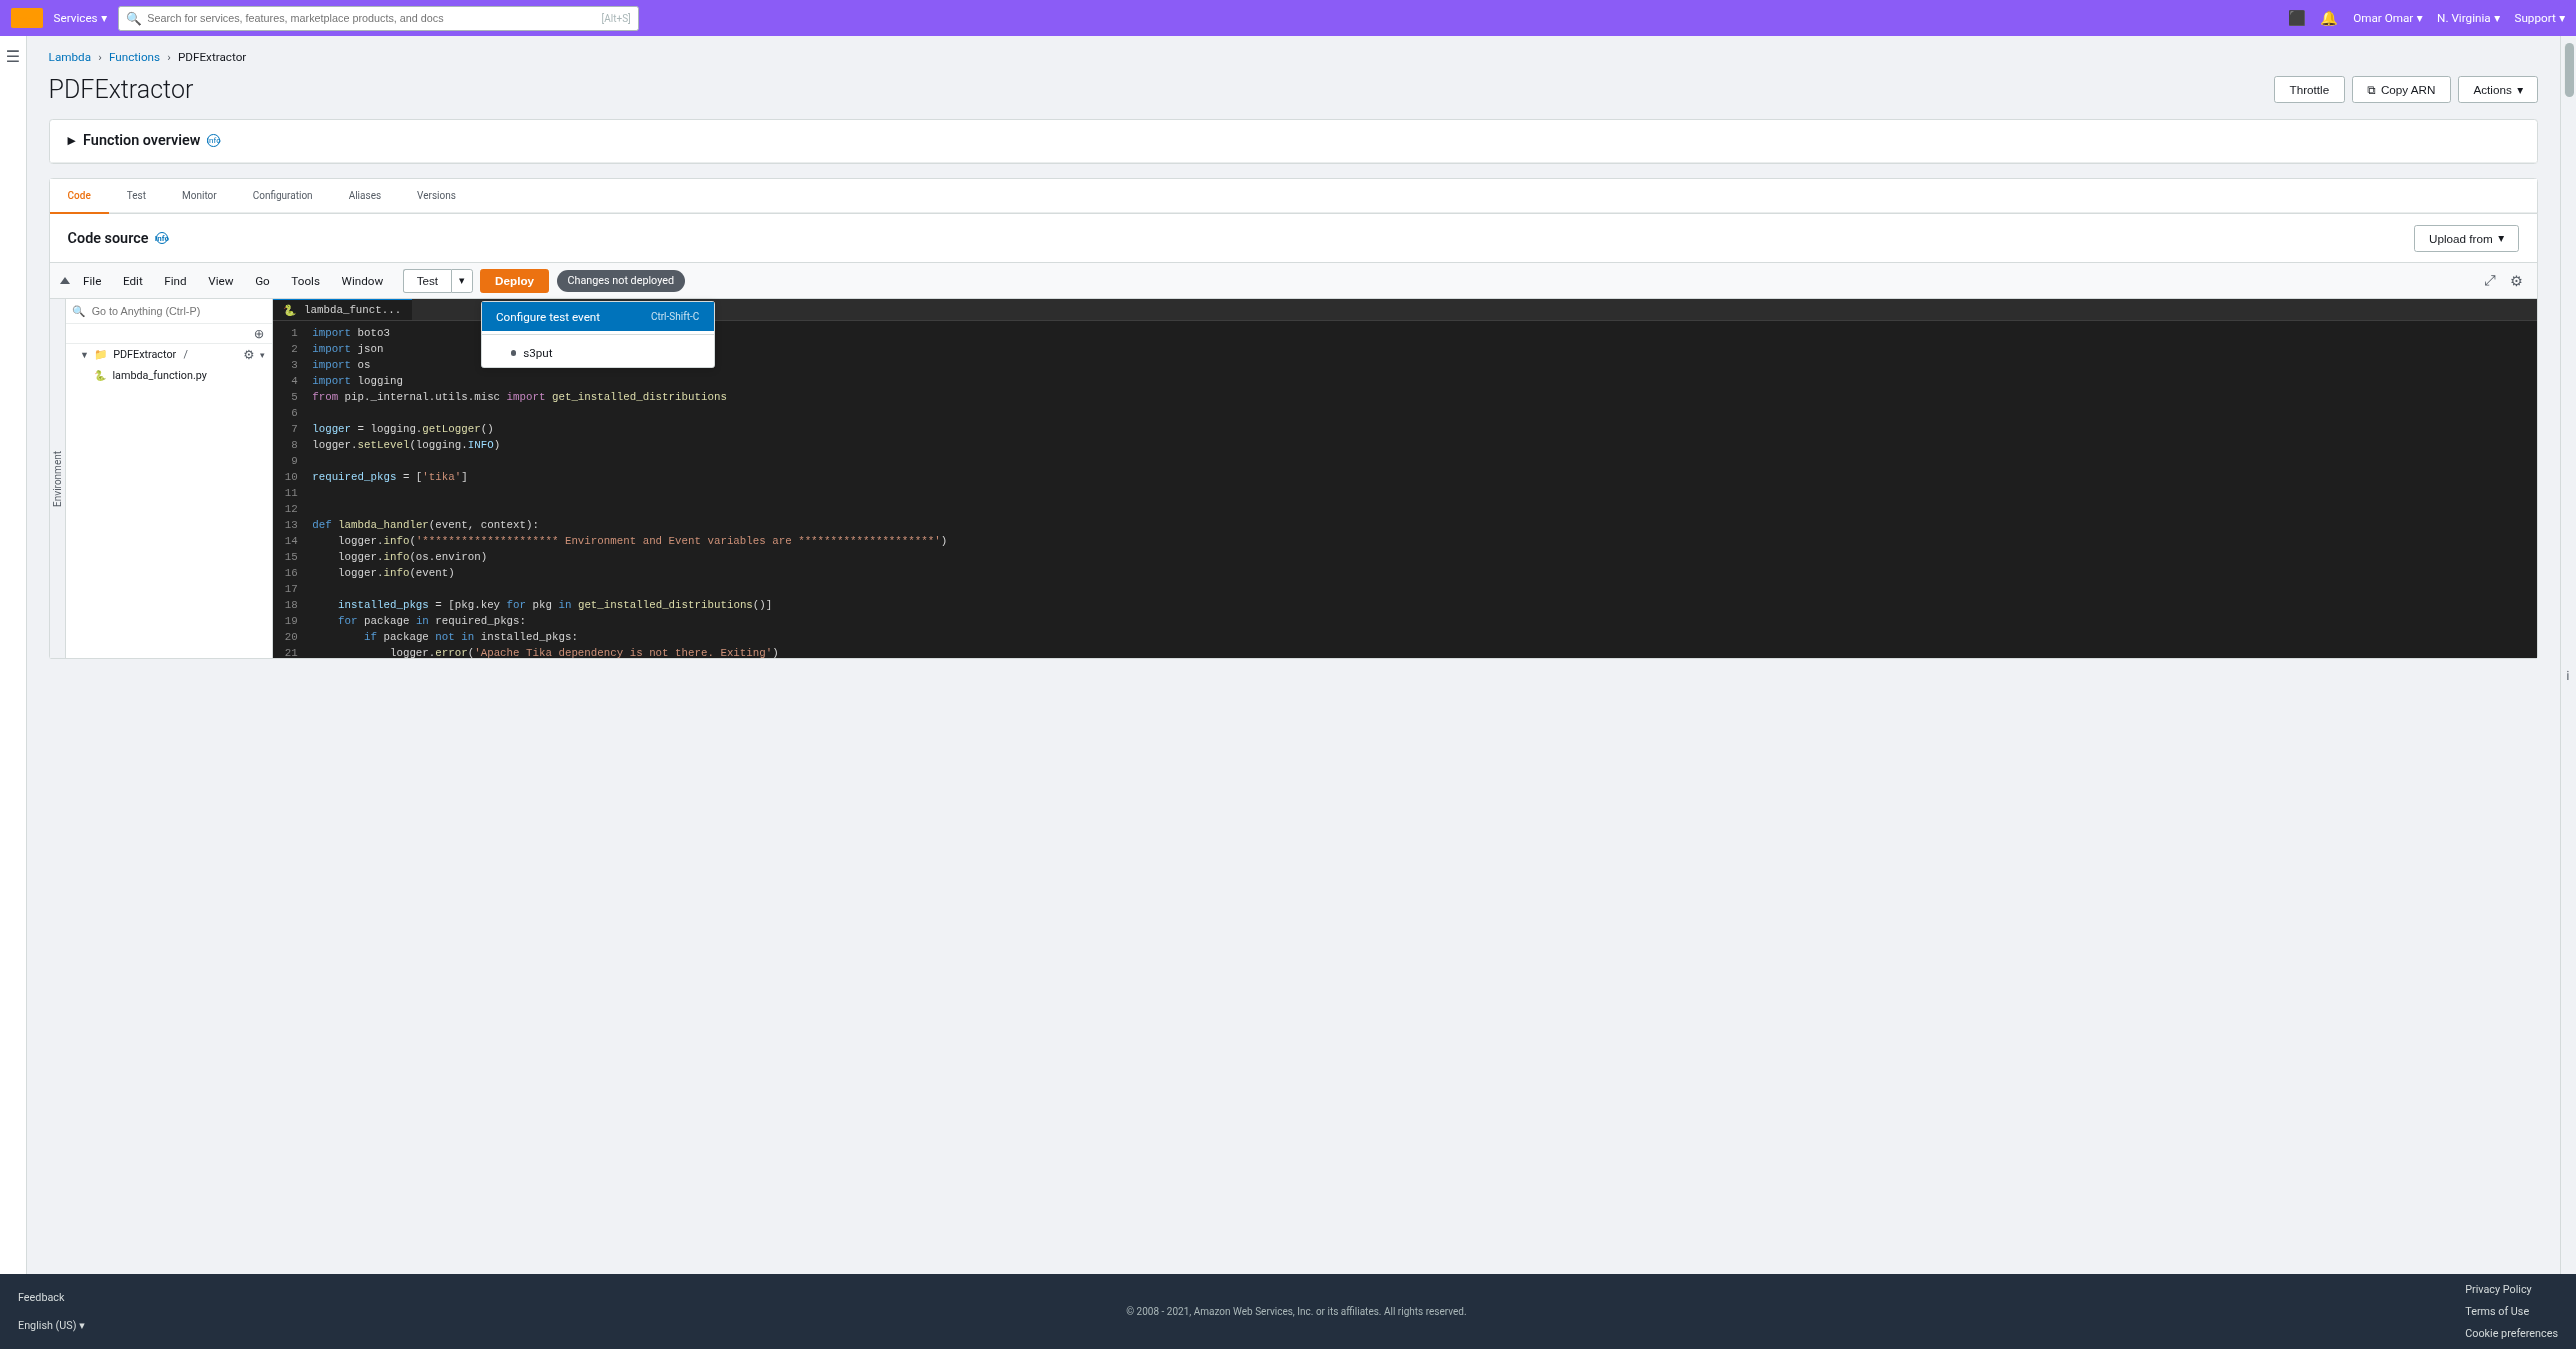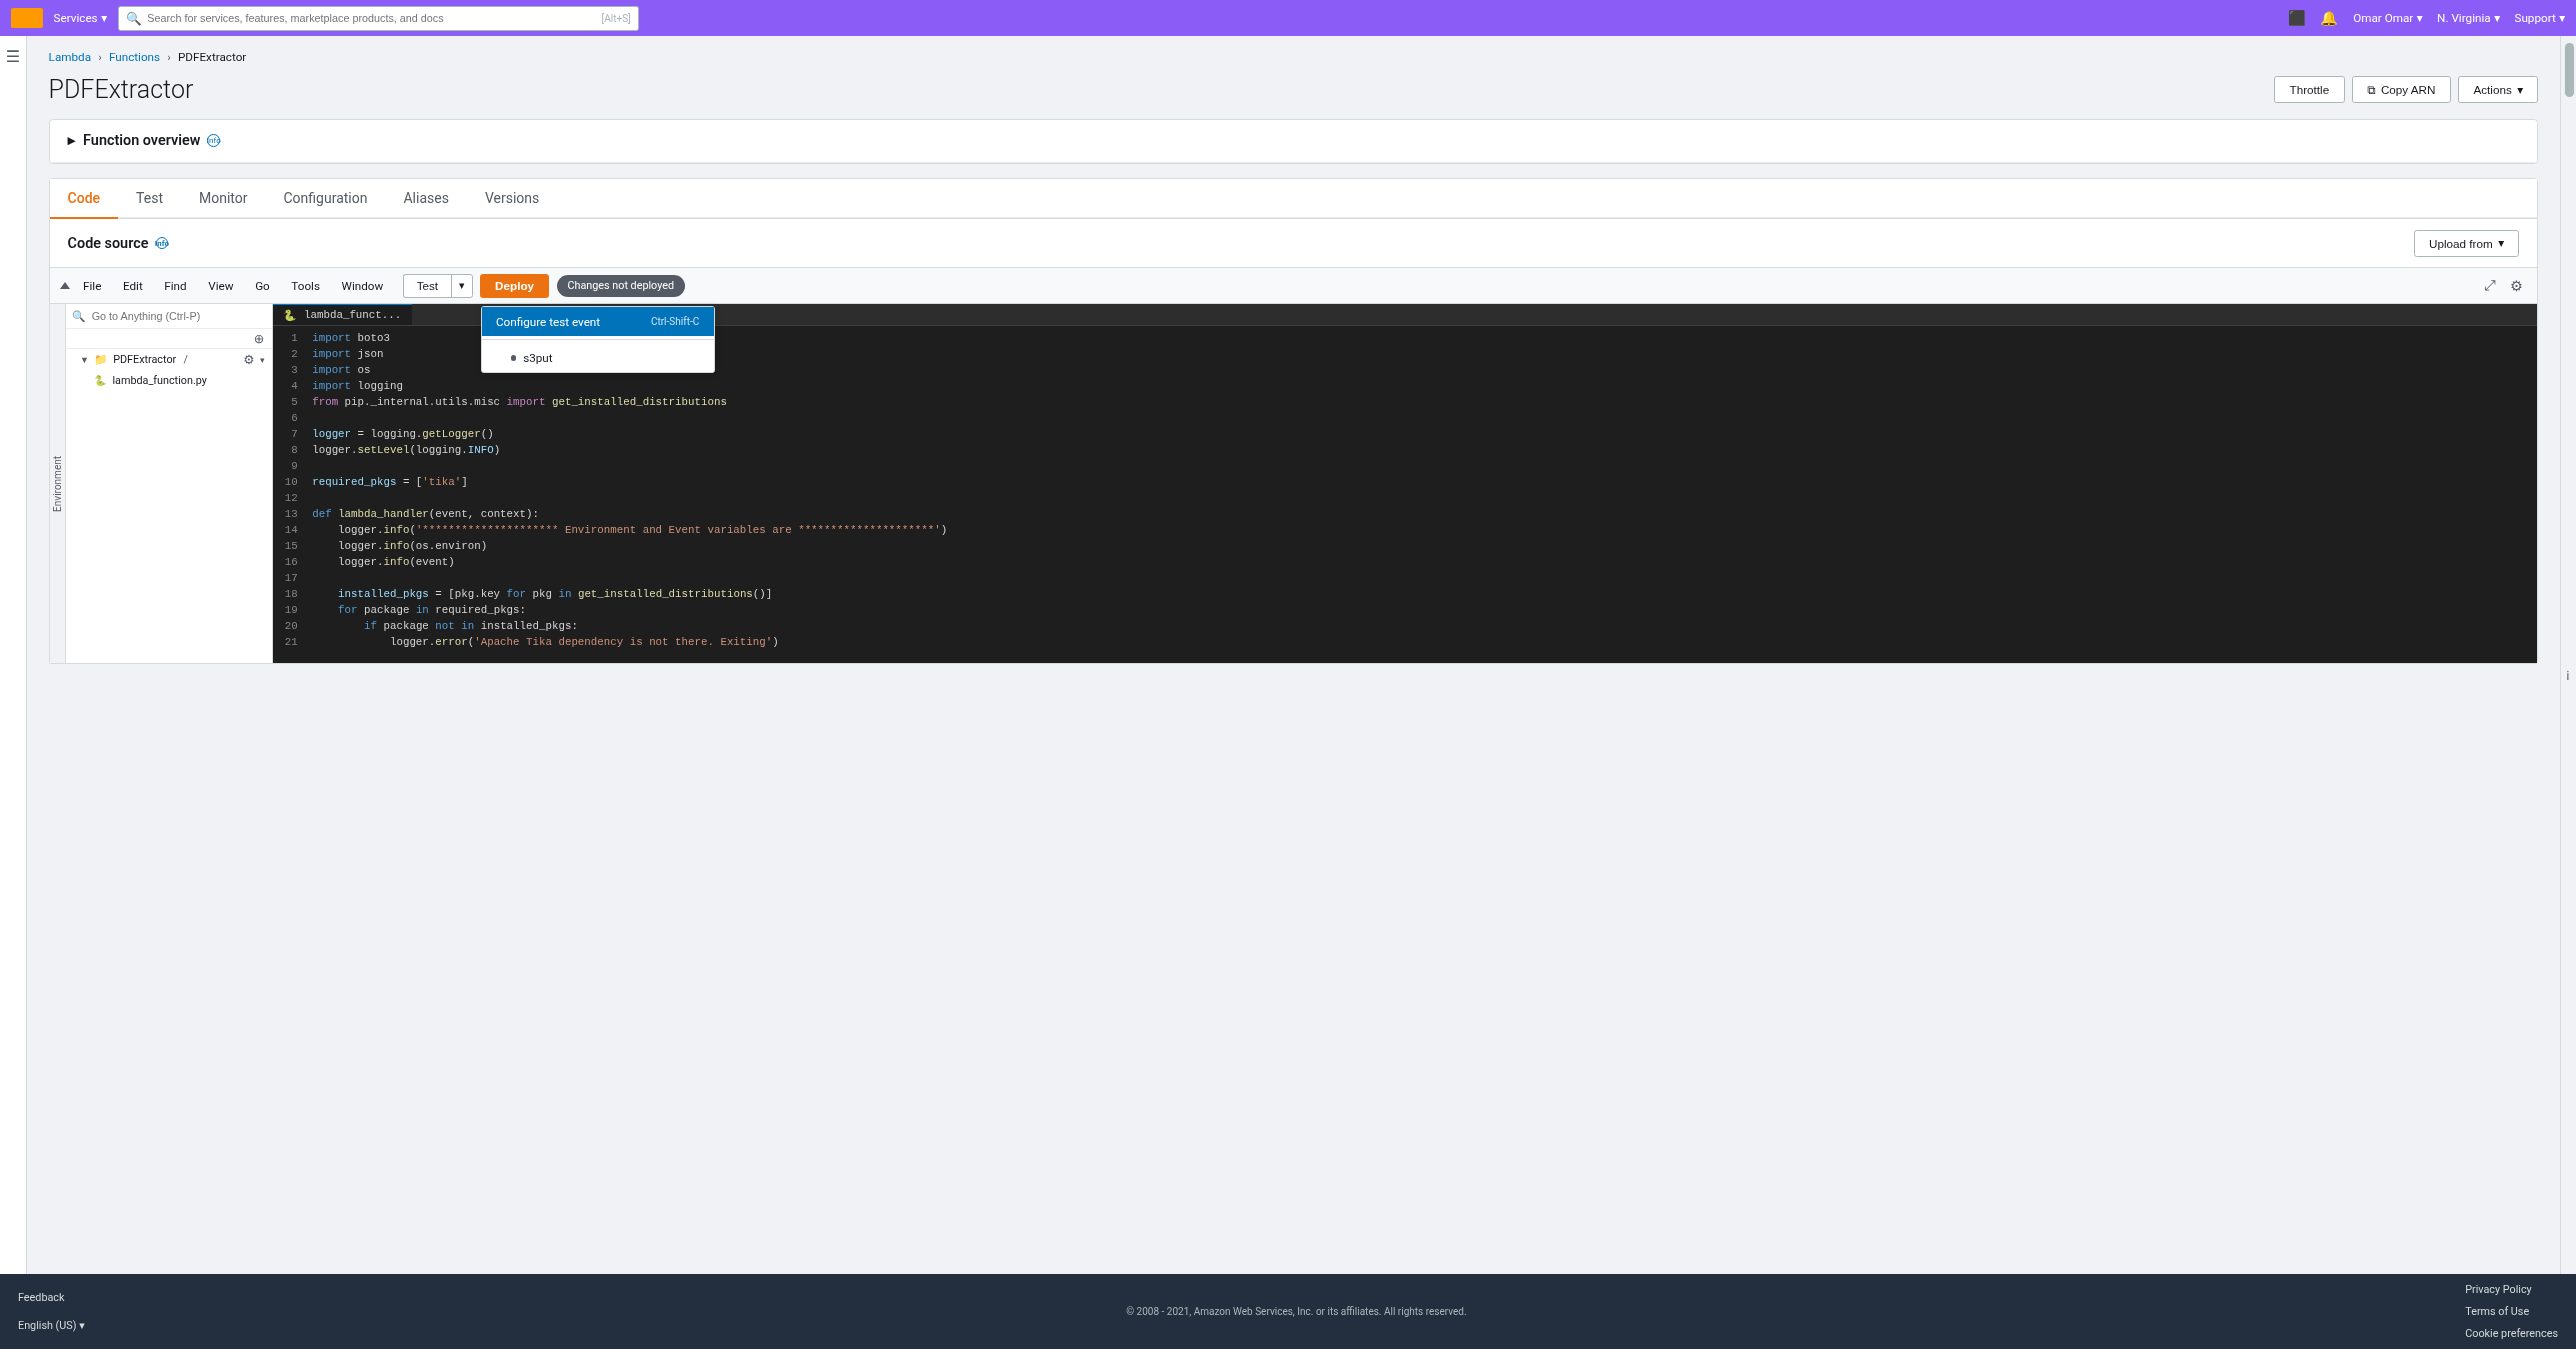--- a/index.html
+++ b/index.html
@@ -78,21 +78,21 @@
 
     
     .card { background: #fff; border: 0.9px solid #d5dbdb; border-radius: 3.6px; margin-bottom: 14.4px; }
     .card-header { padding: 12.6px 18px; display: flex; align-items: center; gap: 7.2px; border-bottom: 0.9px solid #eaeded; }
     .card-header-title { font-size: 14.4px; font-weight: 600; }
     .card-header-info { color: #0073bb; font-size: 10.8px; cursor: pointer; }
     .expand-icon { cursor: pointer; color: #16191f; font-size: 10.8px; }
 
     
     .tabs { display: flex; border-bottom: 1.8px solid #eaeded; margin-bottom: 0; background: #fff; }
-    .tab { padding: 10.8px 18px; cursor: pointer; font-size: 14px; color: #545b64; border-bottom: 2.7px solid transparent; margin-bottom: -1.8px; }
+    .tab { padding: 10.8px 18px; cursor: pointer; font-size: 10px; color: #545b64; border-bottom: 2.7px solid transparent; margin-bottom: -1.8px; }
     .tab.active { color: #ec7211; border-bottom-color: #ec7211; font-weight: 500; }
 
     
     .code-source-card { background: #fff; border: 0.9px solid #d5dbdb; border-radius: 3.6px; }
     .code-source-header { display: flex; align-items: center; justify-content: space-between; padding: 10.8px 18px; border-bottom: 0.9px solid #d5dbdb; }
     .code-source-title { display: flex; align-items: center; gap: 7.2px; font-size: 14.4px; font-weight: 600; }
 
     
     .editor-toolbar { display: flex; align-items: center; gap: 3.6px; padding: 5.4px 10.8px; background: #f8f9fa; border-bottom: 0.9px solid #d5dbdb; position: relative; }
     .toolbar-triangle { width: 0; height: 0; border-left: 5.4px solid transparent; border-right: 5.4px solid transparent; border-bottom: 7.2px solid #545b64; cursor: pointer; }
@@ -395,20 +395,24 @@
             </div>
             <div class="code-line">
               <span class="line-num">9</span>
               <span class="line-content"></span>
             </div>
             <div class="code-line">
               <span class="line-num">10</span>
               <span class="line-content"><span class="var">required_pkgs</span> = [<span class="str">'tika'</span>]</span>
             </div>
             <div class="code-line">
+              <span class="line-num">11</span>
+              <span class="line-content"></span>
+            </div>
+            <div class="code-line">
               <span class="line-num">12</span>
               <span class="line-content"></span>
             </div>
             <div class="code-line">
               <span class="line-num">13</span>
               <span class="line-content"><span class="kw">def</span> <span class="fn">lambda_handler</span>(event, context):</span>
             </div>
             <div class="code-line">
               <span class="line-num">14</span>
               <span class="line-content">    logger.<span class="fn">info</span>(<span class="str">'********************* Environment and Event variables are *********************'</span>)</span>

